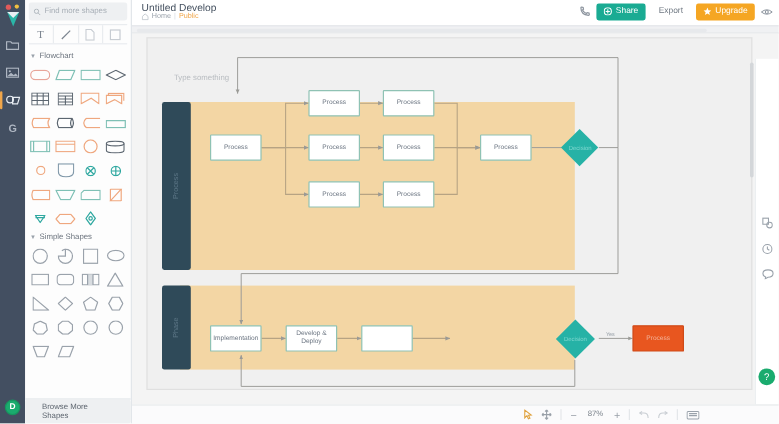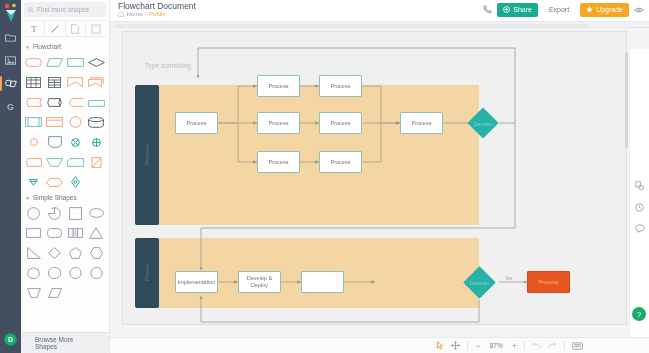--- a/index.html
+++ b/index.html
@@ -527,21 +527,21 @@
     </div>
 
     <div class="browse-wrap">
       <div class="browse-btn">Browse More Shapes</div>
     </div>
   </div>
 
   <div class="main">
 
     <div class="topbar">
-      <div class="doc-title">Flowchart Document</div>
+      <div class="doc-title">Untitled Develop</div>
       <div class="crumb">
         <svg class="home-ico" width="6" height="6" viewBox="0 0 8 8" fill="none" stroke="currentColor" stroke-width="1">
           <path d="M0.8 3.6 L4 0.8 L7.2 3.6 V7.2 H0.8 Z"></path>
         </svg>
         <span>Home</span>
         <span class="crumb-sep">|</span>
         <span class="crumb-pub">Public</span>
       </div>
 
       <div class="topright">

